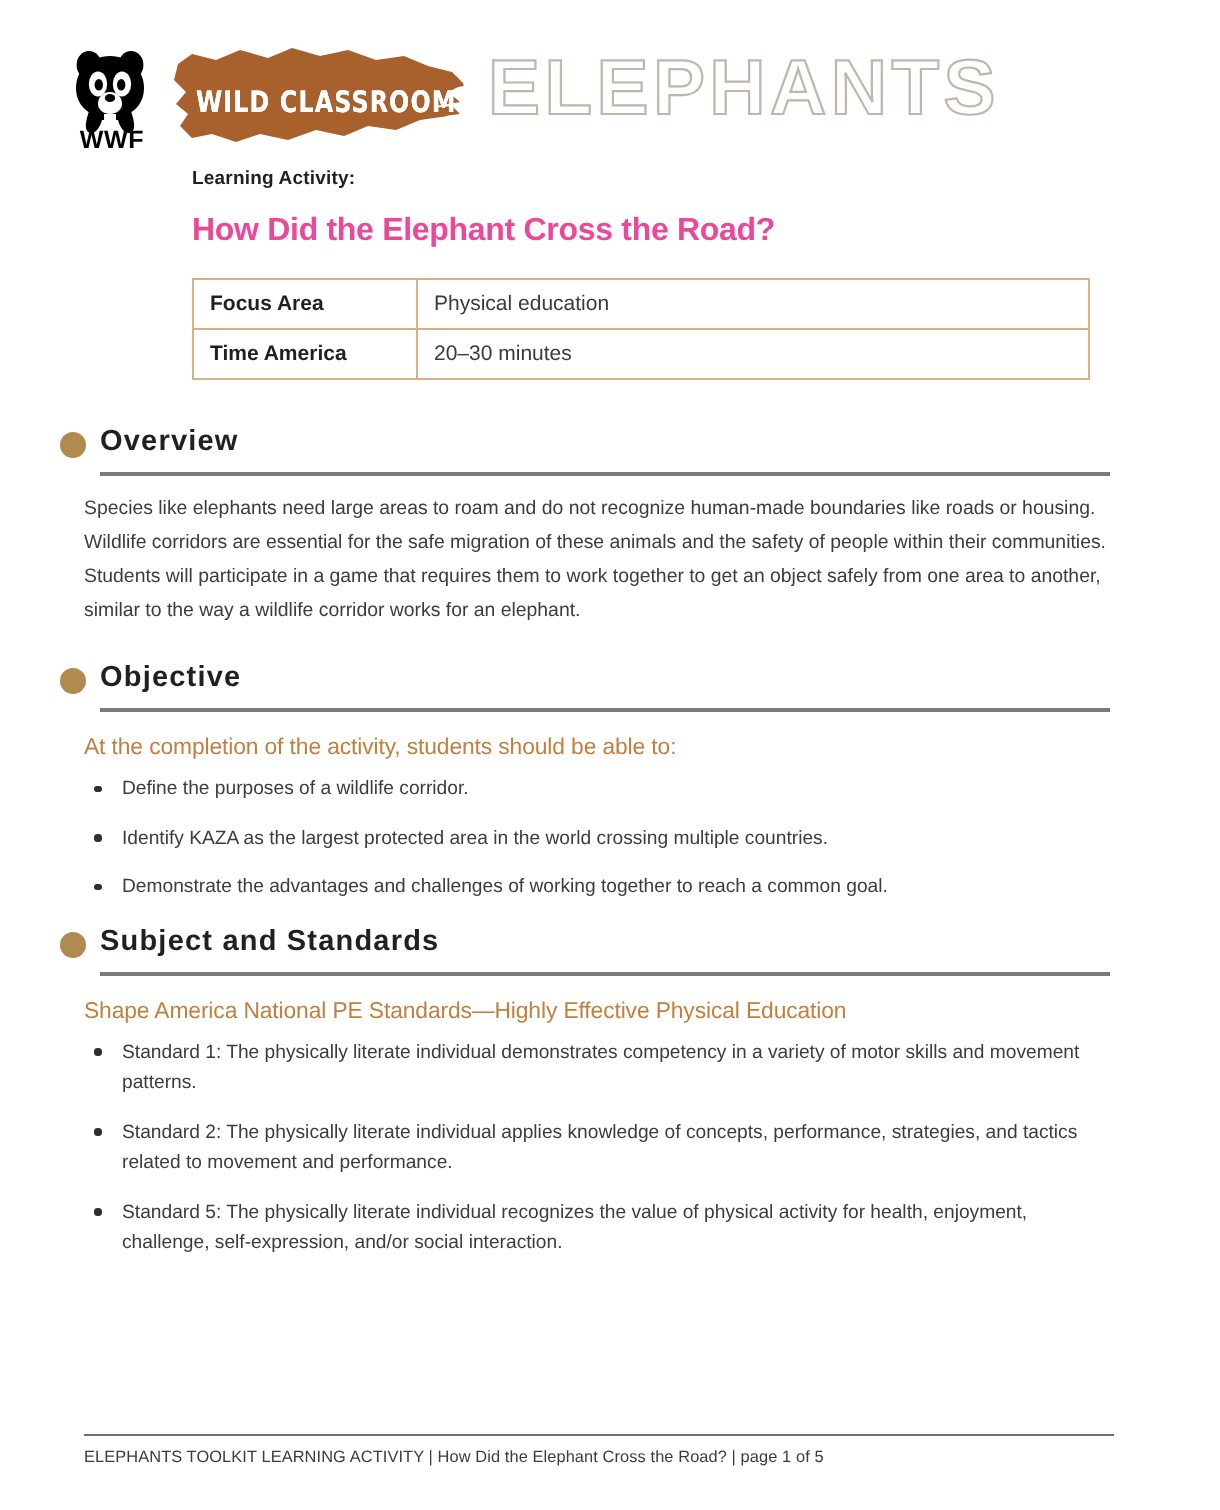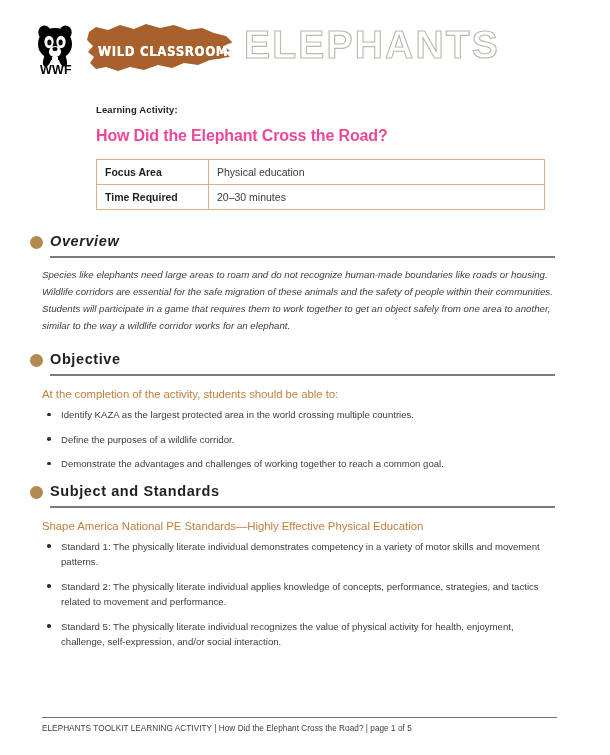--- a/index.html
+++ b/index.html
@@ -74,21 +74,21 @@
     color: transparent;
     -webkit-text-stroke: 1.1px #bdb7ac;
     text-stroke: 1.1px #bdb7ac;
     white-space: nowrap;
   }
 
   
   .content {
     position: absolute;
     left: 0;
-    top: 92px;
+    top: 72px;
     width: 610px;
   }
 
   .learning-label {
     margin: 12px 0 0 96px;
     font-size: 9.5px;
     font-weight: bold;
     color: #231f20;
     letter-spacing: 0.1px;
   }
@@ -275,48 +275,48 @@
 
     <div class="activity-title">How Did the Elephant Cross the Road?</div>
 
     <table class="info-table">
       <tbody>
         <tr>
           <td class="k">Focus Area</td>
           <td class="v">Physical education</td>
         </tr>
         <tr>
-          <td class="k">Time Required</td>
+          <td class="k">Time America</td>
           <td class="v">20–30 minutes</td>
         </tr>
       </tbody>
     </table>
 
-    <div class="section" style="margin-top:22px;font-style:italic;">
+    <div class="section" style="margin-top:22px;">
       <div class="section-head">
         <span class="section-dot"></span>
         <span class="section-title">Overview</span>
       </div>
       <div class="section-rule"></div>
       <div class="section-body">
         <p class="para">Species like elephants need large areas to roam and do not recognize human-made boundaries like roads or housing. Wildlife corridors are essential for the safe migration of these animals and the safety of people within their communities. Students will participate in a game that requires them to work together to get an object safely from one area to another, similar to the way a wildlife corridor works for an elephant.</p>
       </div>
     </div>
 
     <div class="section" style="margin-top:16px;">
       <div class="section-head">
         <span class="section-dot"></span>
         <span class="section-title">Objective</span>
       </div>
       <div class="section-rule"></div>
       <div class="section-body" style="margin-top:12px;">
         <div class="subhead">At the completion of the activity, students should be able to:</div>
         <ul class="bullets">
+          <li>Define the purposes of a wildlife corridor.</li>
           <li>Identify KAZA as the largest protected area in the world crossing multiple countries.</li>
-          <li>Define the purposes of a wildlife corridor.</li>
           <li>Demonstrate the advantages and challenges of working together to reach a common goal.</li>
         </ul>
       </div>
     </div>
 
     <div class="section" style="margin-top:10px;">
       <div class="section-head">
         <span class="section-dot"></span>
         <span class="section-title">Subject and Standards</span>
       </div>

